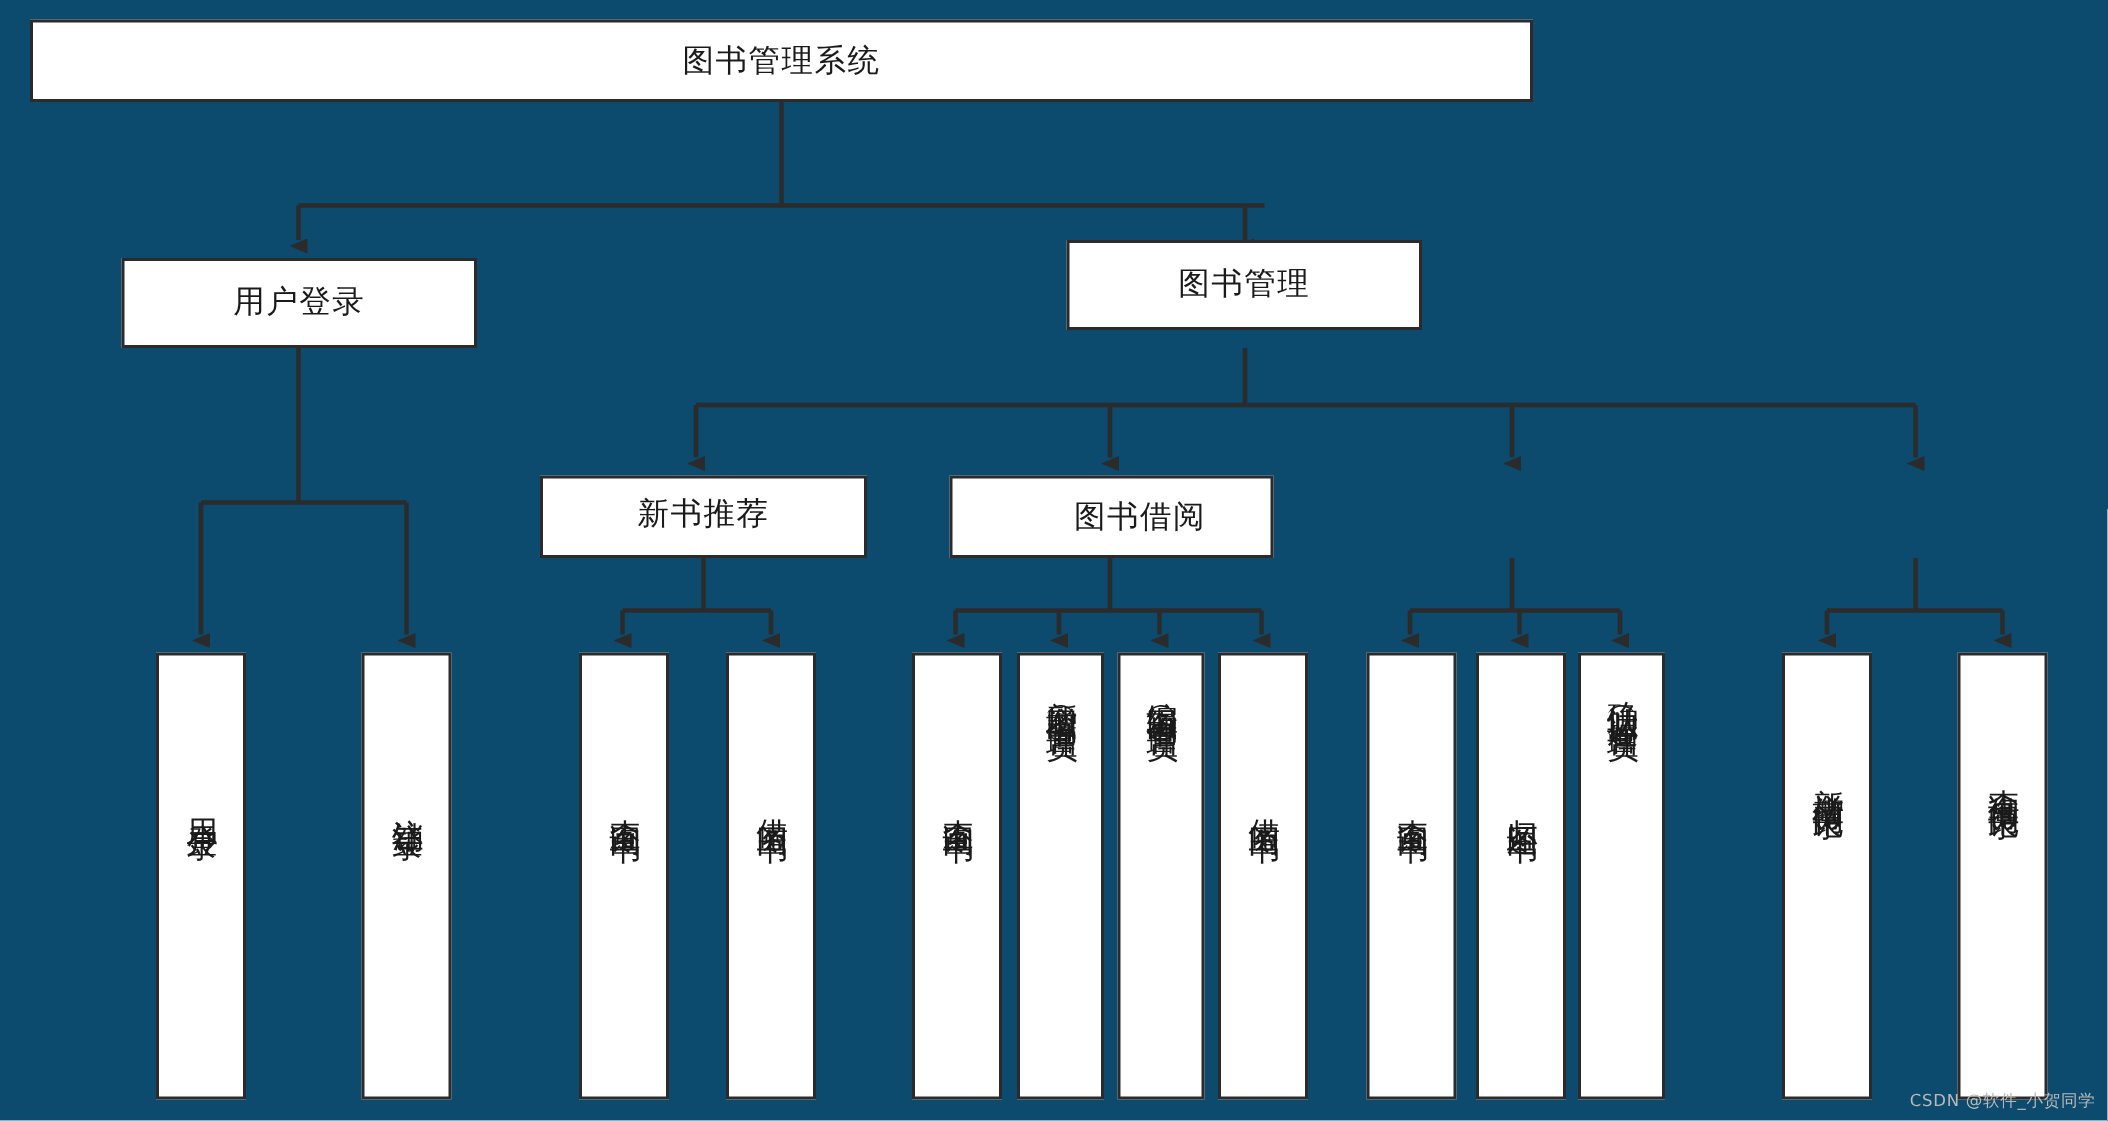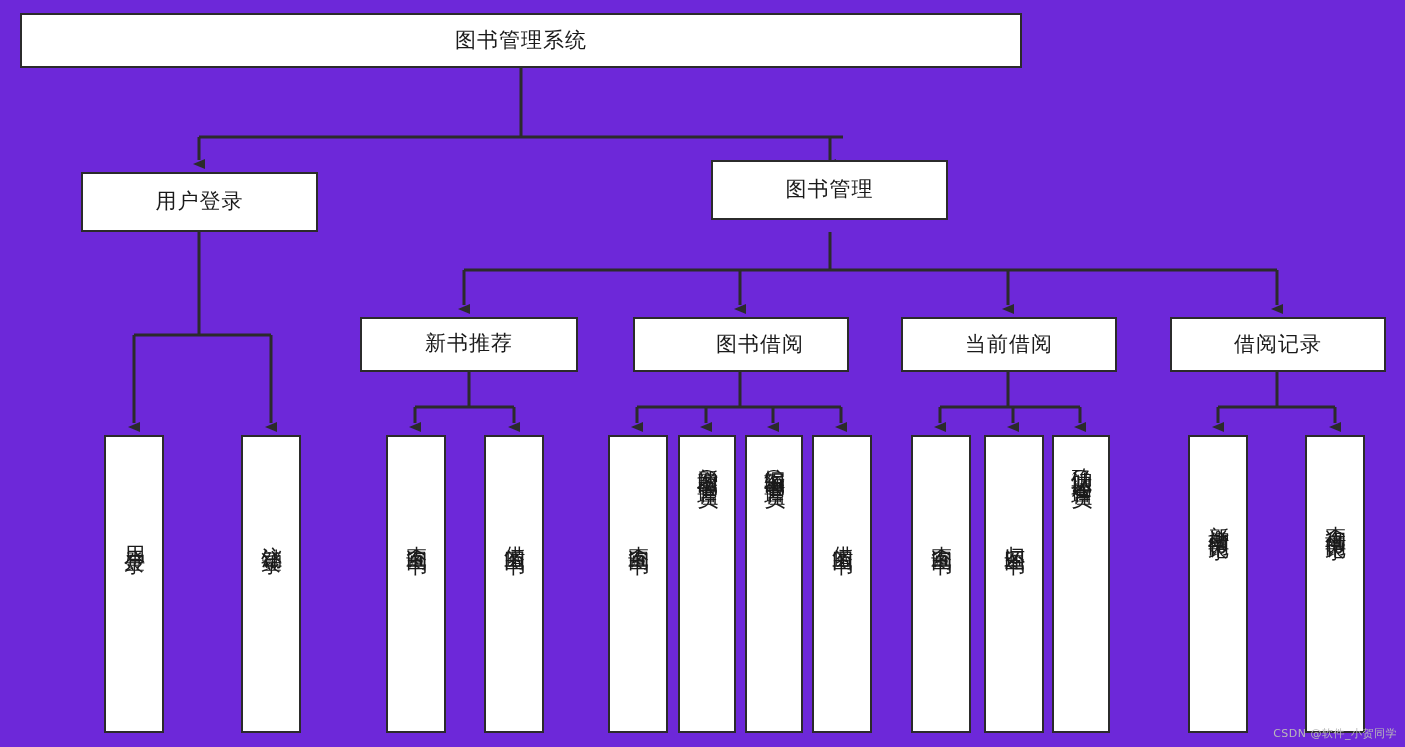--- a/index.html
+++ b/index.html
@@ -8,21 +8,21 @@
     padding: 0;
     background: #ffffff;
   }
   body {
     font-family: "DejaVu Sans", "Liberation Sans", sans-serif;
   }
   #canvas {
     position: relative;
     width: 1405px;
     height: 747px;
-    background: #6d28d9;
+    background: #0c4a6e;
     overflow: hidden;
   }
   #edges {
     position: absolute;
     left: 0;
     top: 0;
     width: 1405px;
     height: 747px;
     pointer-events: none;
   }
@@ -143,26 +143,20 @@
   <div class="node horizontal" id="n-l2-1" style="left: 711px; top: 160px; width: 237px; height: 60px;">
     <span class="label">图书管理</span>
   </div>
 
   <div class="node horizontal" id="n-l3-0" style="left: 360px; top: 317px; width: 218px; height: 55px; font-family: Liberation Mono, monospace;">
     <span class="label">新书推荐</span>
   </div>
   <div class="node horizontal" id="n-l3-1" style="left: 633px; top: 317px; width: 216px; height: 55px; padding-left: 38px;">
     <span class="label">图书借阅</span>
   </div>
-  <div class="node horizontal" id="n-l3-2" style="left: 901px; top: 317px; width: 216px; height: 55px;">
-    <span class="label">当前借阅</span>
-  </div>
-  <div class="node horizontal" id="n-l3-3" style="left: 1170px; top: 317px; width: 216px; height: 55px;">
-    <span class="label">借阅记录</span>
-  </div>
 
   <div class="node vertical midshort" id="n-leaf-0" style="left: 104px; top: 435px; width: 60px; height: 298px;">
     <span class="label">用户登录</span>
   </div>
   <div class="node vertical midshort" id="n-leaf-1" style="left: 241px; top: 435px; width: 60px; height: 298px;">
     <span class="label">注销登录</span>
   </div>
   <div class="node vertical midshort" id="n-leaf-2" style="left: 386px; top: 435px; width: 60px; height: 298px;">
     <span class="label">查询图书</span>
   </div>

